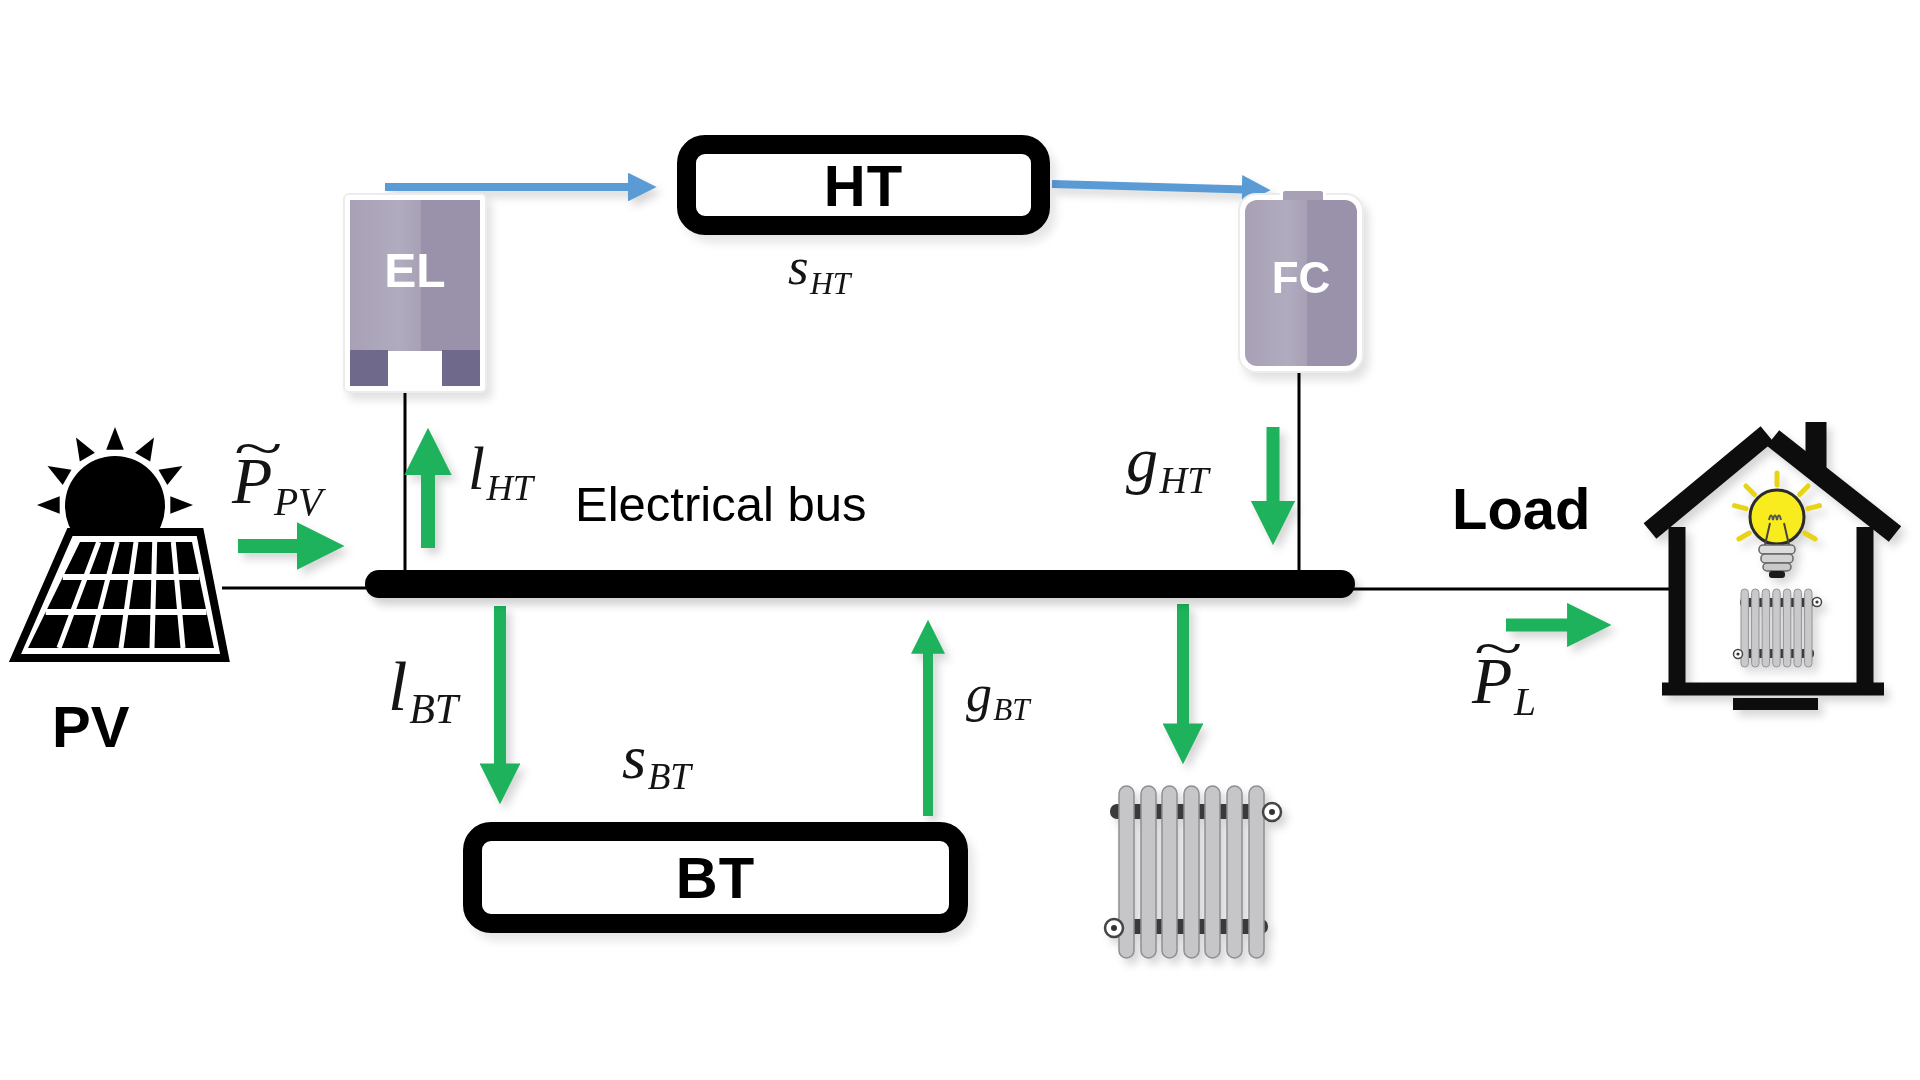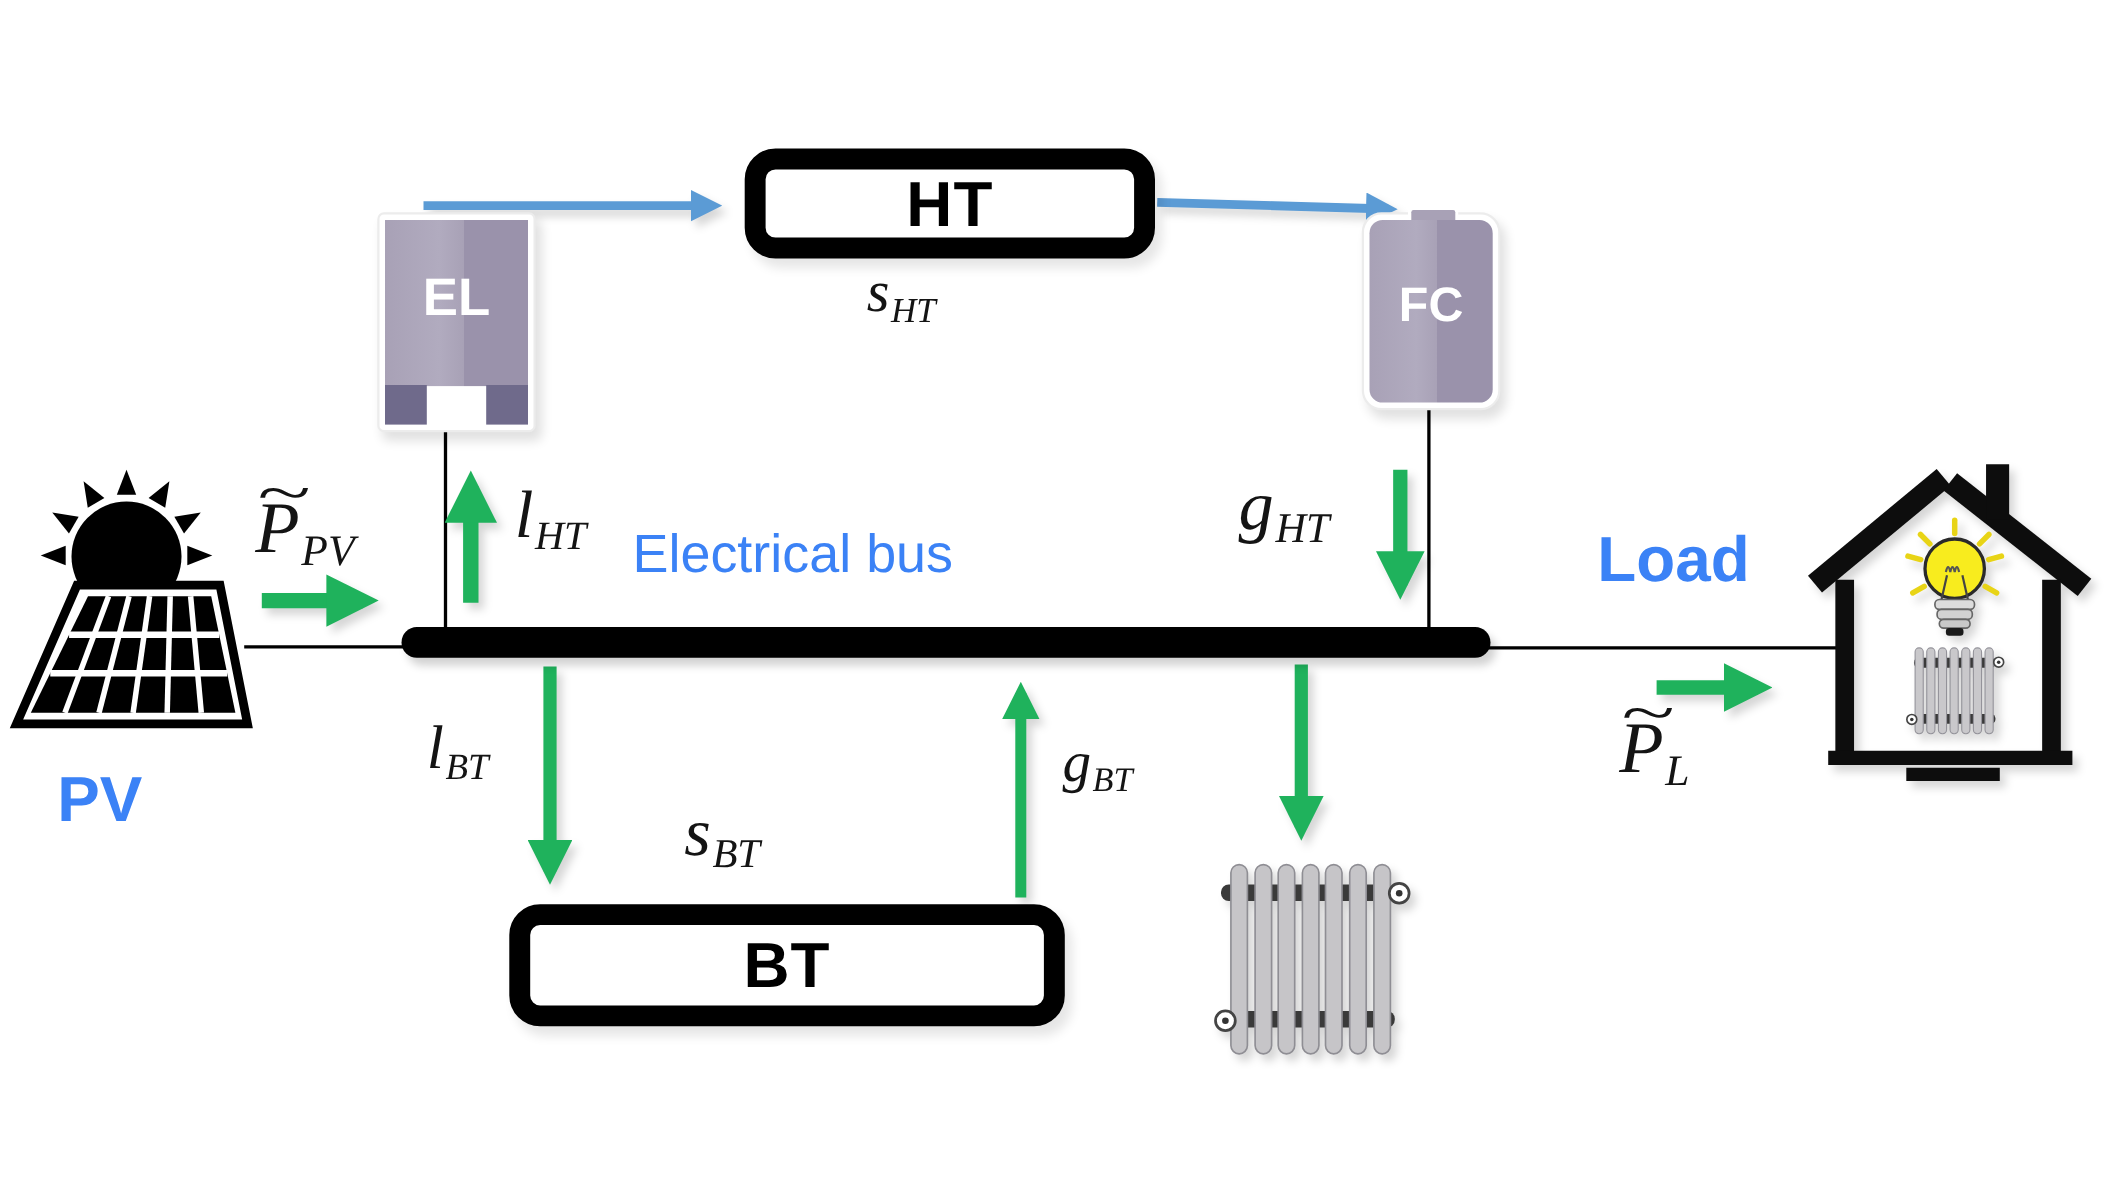--- a/index.html
+++ b/index.html
@@ -24,21 +24,21 @@
                background:linear-gradient(90deg,#a8a1b6 0%,#b1abbf 38%,#a8a1b6 55%,#9a92ab 55%,#9a92ab 100%);}
   .device-label{position:absolute;width:100%;text-align:center;color:#fff;font-weight:bold;}
   .el-body{bottom:40px;}
   .el-foot{position:absolute;bottom:5px;width:38px;height:36px;background:#6f6a8b;}
   .fc-card{border-radius:18px;}
   .fc-body{border-radius:12px;}
   .fc-tab{position:absolute;left:40px;top:-7px;width:40px;height:16px;background:#a8a1b6;
           border:3px solid #fff;border-bottom:none;border-radius:5px 5px 0 0;}
 
   
-  .tlabel{position:absolute;color:#3b82f6;white-space:nowrap;line-height:1;}
+  .tlabel{position:absolute;color:#000000;white-space:nowrap;line-height:1;}
   .bold{font-weight:bold;}
 
   
   .mlabel{position:absolute;color:#141414;white-space:nowrap;line-height:1;
           font-family:"Liberation Serif",serif;font-style:italic;}
   .mmain{position:relative;display:inline-block;}
   .tilde{position:absolute;left:0.22em;top:-0.50em;font-size:0.8em;font-style:normal;
          transform:scaleX(1.7);display:block;}
   .msub{font-size:0.60em;vertical-align:-0.30em;margin-left:0.04em;}
 
@@ -210,21 +210,21 @@
   </div>
 
   <div class="mlabel" style="left:788px;top:240px;font-size:53px;">
     <span class="mmain"><span>s</span></span><span class="msub">HT</span>
   </div>
 
   <div class="mlabel" style="left:1126px;top:428px;font-size:64px;">
     <span class="mmain"><span>g</span></span><span class="msub">HT</span>
   </div>
 
-  <div class="mlabel" style="left:388px;top:652px;font-size:56px;">
+  <div class="mlabel" style="left:388px;top:652px;font-size:70px;">
     <span class="mmain"><span>l</span></span><span class="msub">BT</span>
   </div>
 
   <div class="mlabel" style="left:622px;top:726px;font-size:62px;text-align:right;">
     <span class="mmain"><span>s</span></span><span class="msub">BT</span>
   </div>
 
   <div class="mlabel" style="left:966px;top:668px;font-size:52px;">
     <span class="mmain"><span>g</span></span><span class="msub">BT</span>
   </div>

